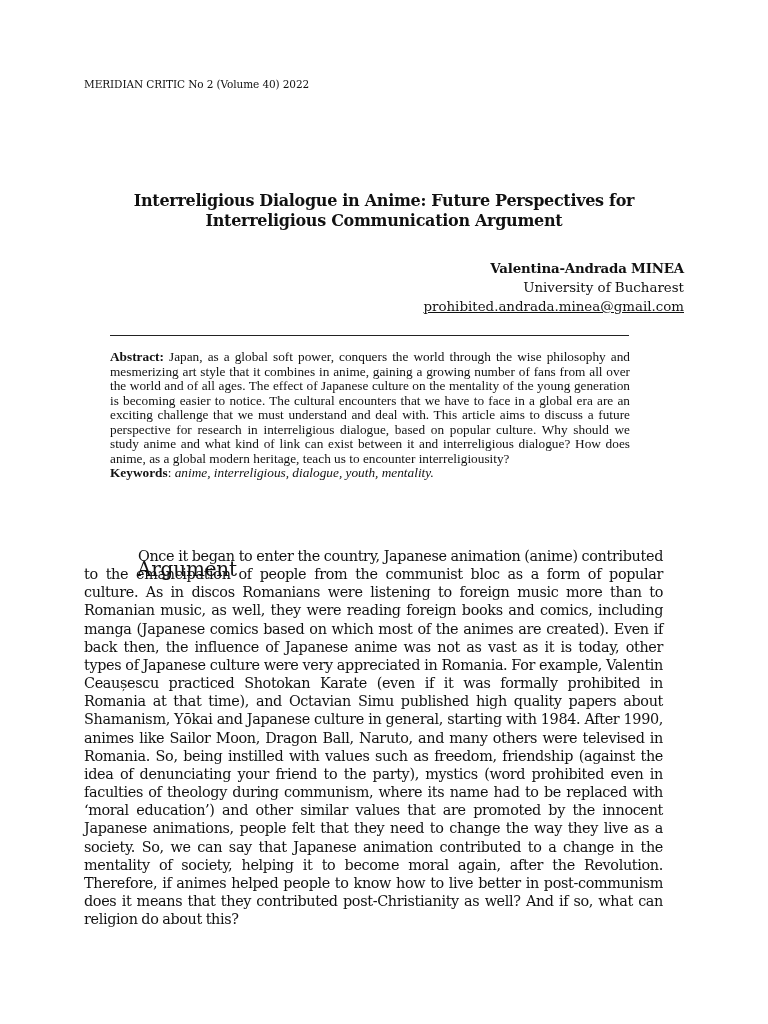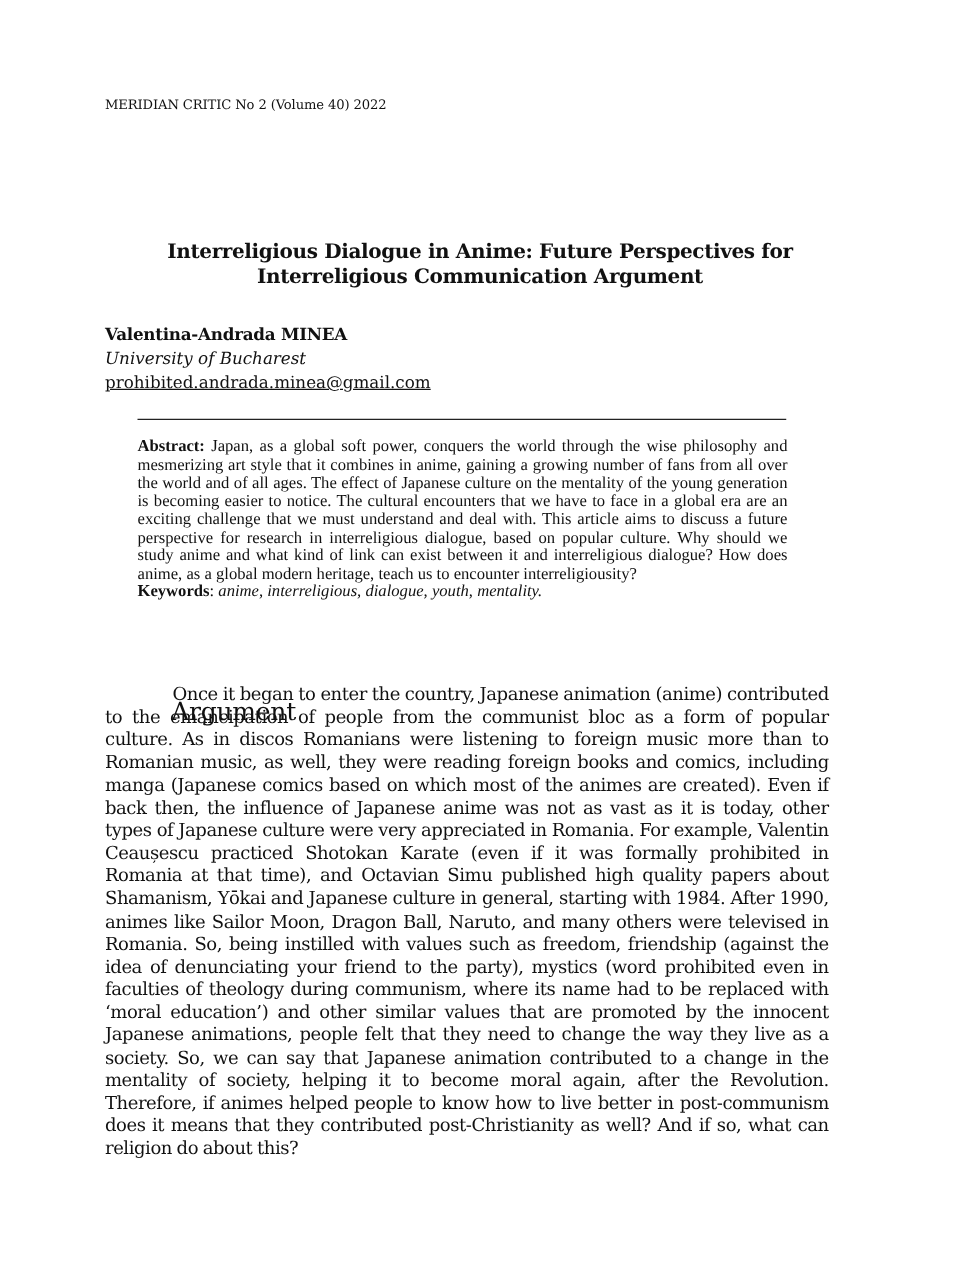--- a/index.html
+++ b/index.html
@@ -39,26 +39,26 @@
       font-size: 16px;
       line-height: 20px;
       letter-spacing: -0.3px;
       margin-top: 30px;
     }
     .author-block {
       position: absolute;
       left: 84px;
       width: 600px;
       top: 259px;
-      text-align: left;
+      text-align: right;
       font-size: 13.4px;
       line-height: 19px;
     }
     .author-name { font-weight: bold; letter-spacing: -0.2px; }
-    .affiliation { font-style: italic; }
+    .affiliation { }
     .email { text-decoration: underline; }
     .divider {
       position: absolute;
       left: 110px;
       top: 335px;
       width: 519px;
       height: 0;
       border-top: 1.2px solid #222;
     }
     .abstract {

